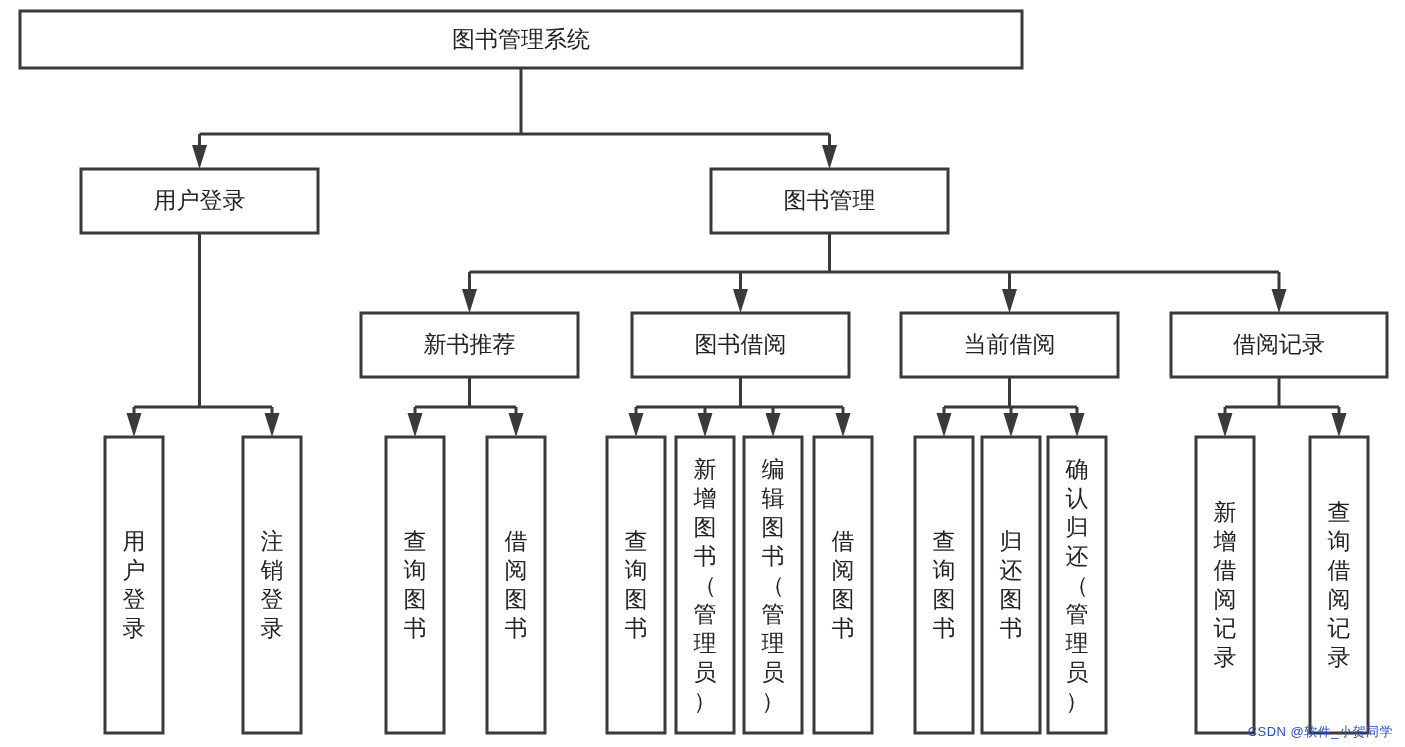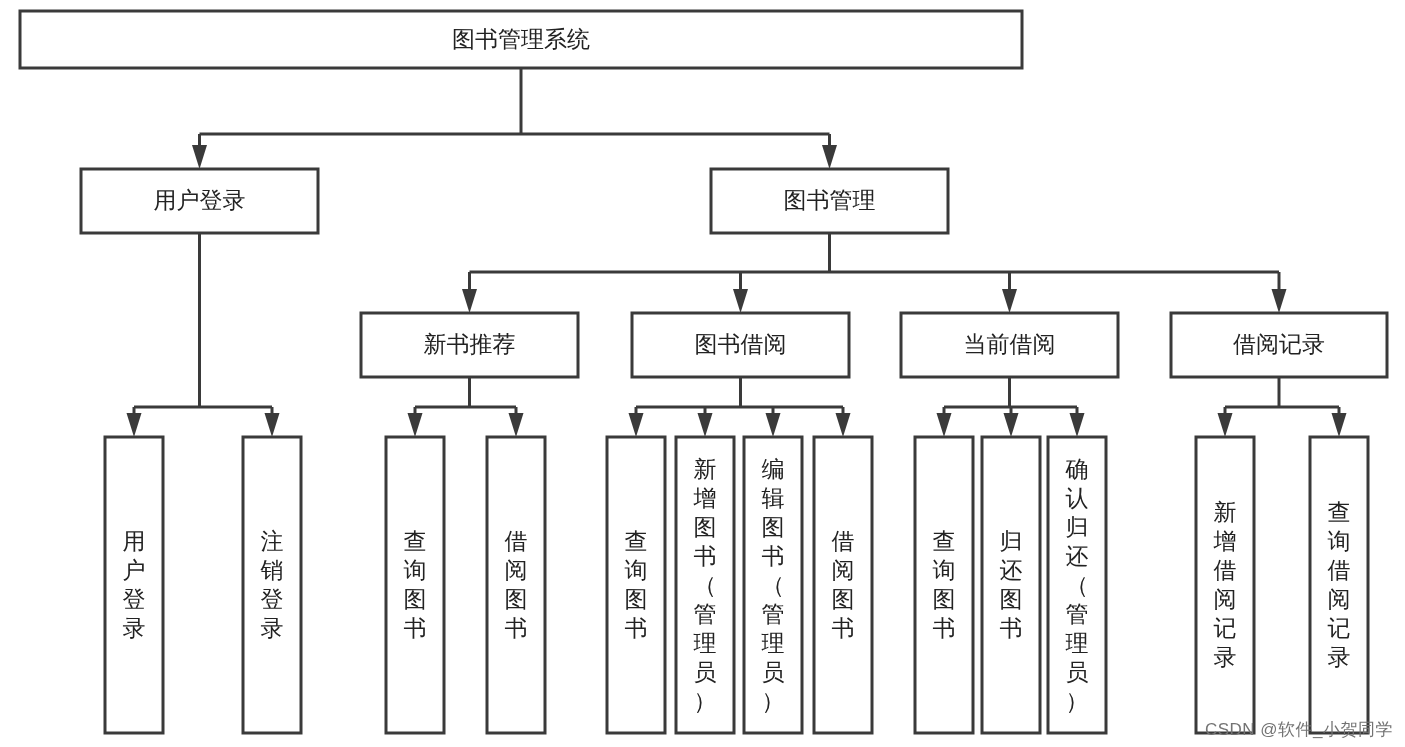--- a/index.html
+++ b/index.html
@@ -53,22 +53,22 @@
     font-family: "Liberation Sans", "DejaVu Sans", sans-serif;
     font-size: 23px;
     fill: #222222;
     text-anchor: middle;
   }
   .watermark {
     position: absolute;
     right: 12px;
     bottom: 6px;
     font-family: "Liberation Sans", "DejaVu Sans", sans-serif;
-    font-size: 17px;
-    color: #737373;
+    font-size: 13px;
+    color: #1d4ed8;
     letter-spacing: 0.5px;
     white-space: nowrap;
     pointer-events: none;
   }
 </style>
 </head>
 <body>
 
 <div id="diagram-root">
   <svg class="flow" viewBox="0 0 1405 747">

